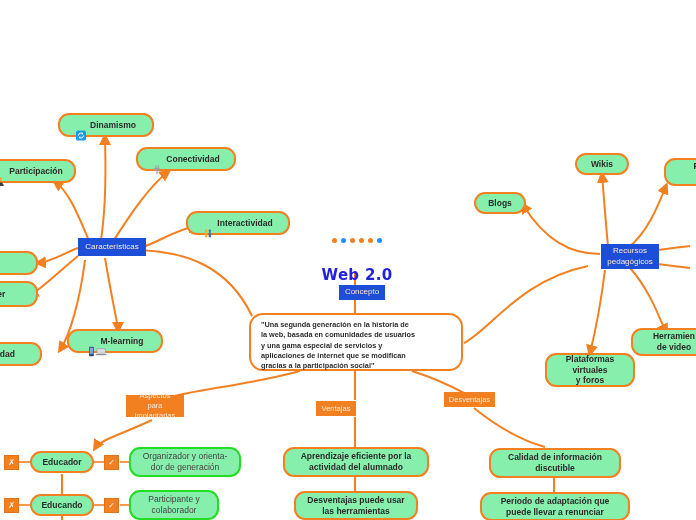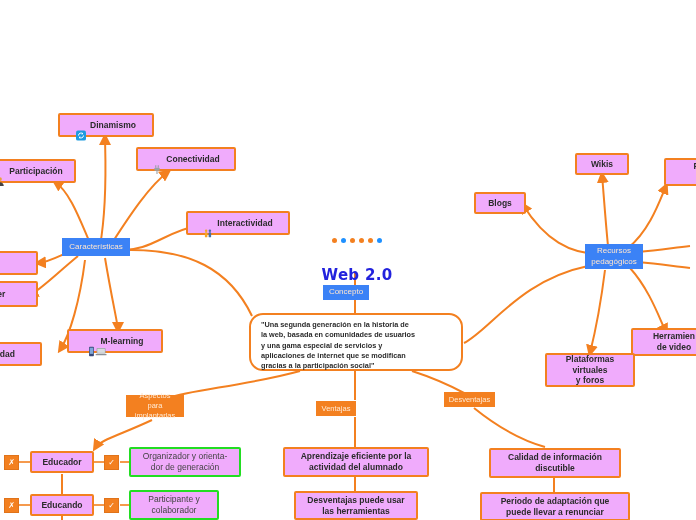--- a/index.html
+++ b/index.html
@@ -15,50 +15,51 @@
     width: 696px; height: 520px;
     background: #ffffff;
   }
   svg#edges {
     position: absolute; left: 0; top: 0;
     width: 696px; height: 520px;
     pointer-events: none;
   }
   .node {
     position: absolute;
-    background: #f0abfc;
+    background: #86efac;
     border: 2px solid #F38020;
-    border-radius: 2px;
+    border-radius: 11px;
     display: flex;
     align-items: center;
     justify-content: center;
     gap: 4px;
     text-align: center;
     color: #2b2b2b;
     font-weight: bold;
     font-size: 8.5px;
     line-height: 1.25;
     padding: 3px 7px;
     white-space: pre-line;
   }
   .node.green { border-color: #22DD22; font-weight: normal; color: #444; }
   .node.plain { font-weight: normal; }
   .hub {
     position: absolute;
-    background: #3b82f6;
+    background: #1d4ed8;
     color: #ffe6cf;
     font-size: 8px;
     font-weight: normal;
     display: flex;
     align-items: center;
     justify-content: center;
     text-align: center;
     line-height: 1.3;
     white-space: pre-line;
     padding: 2px 5px;
+    margin-left: 16px;
   }
   .tag {
     position: absolute;
     background: #F38020;
     color: #ffe9d4;
     font-size: 7.5px;
     font-weight: normal;
     display: flex;
     align-items: center;
     justify-content: center;

